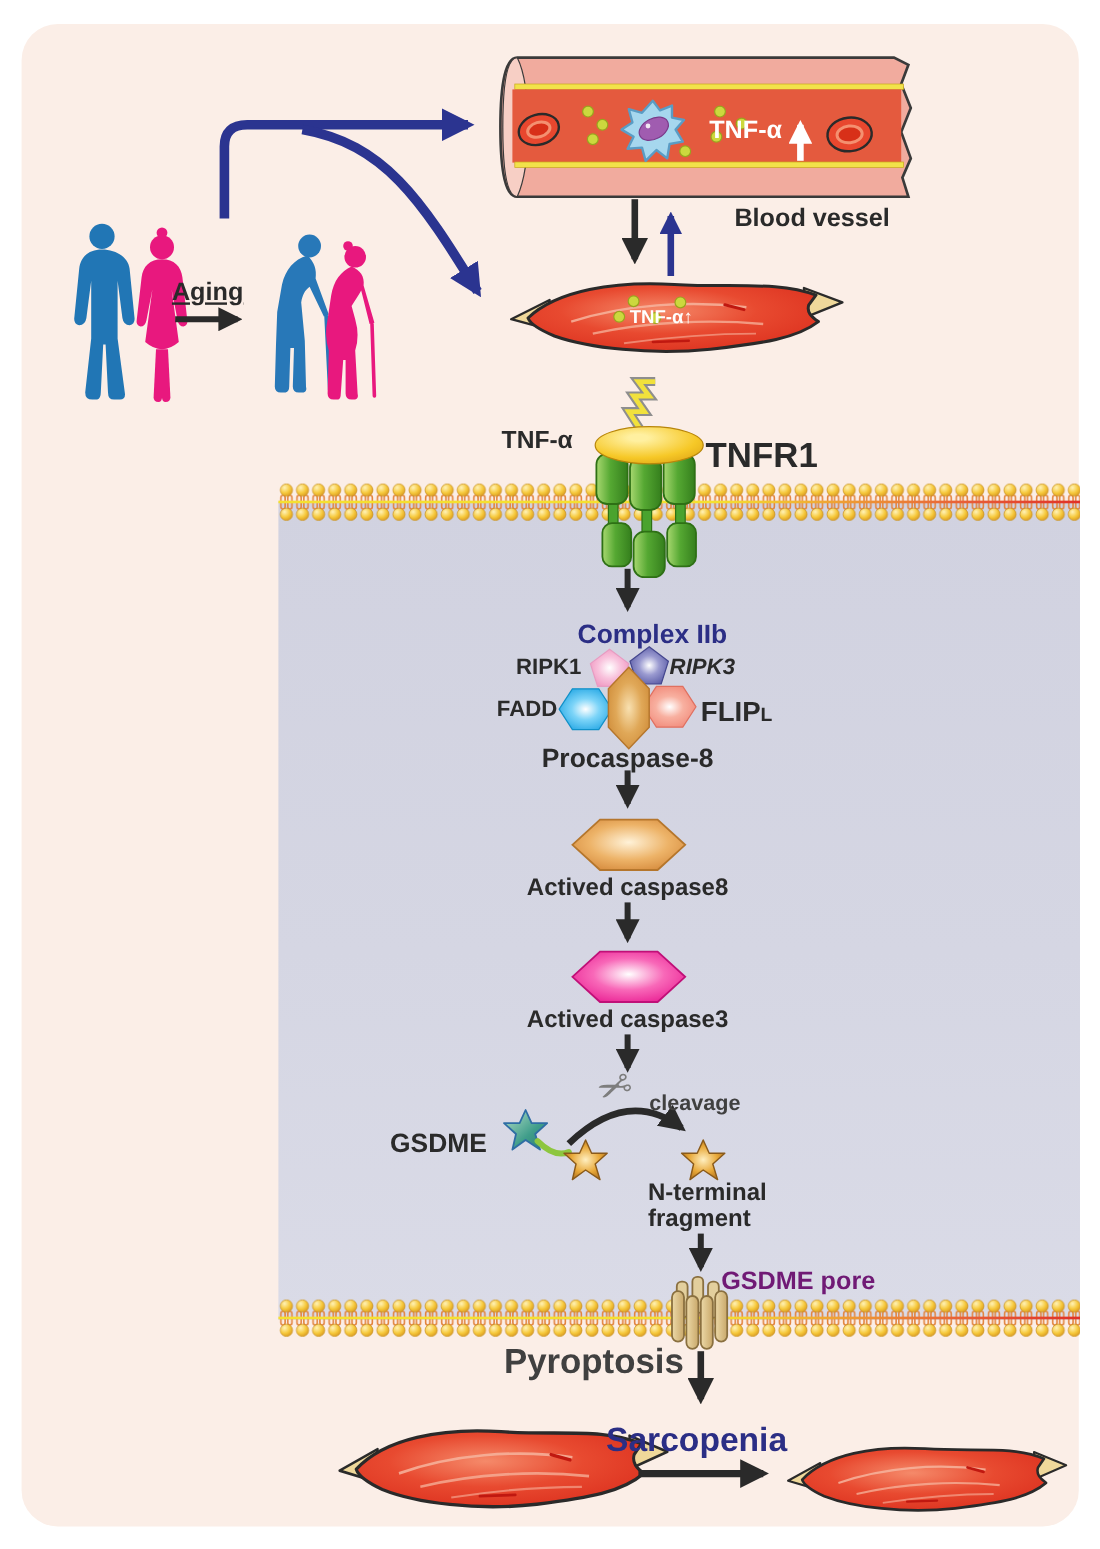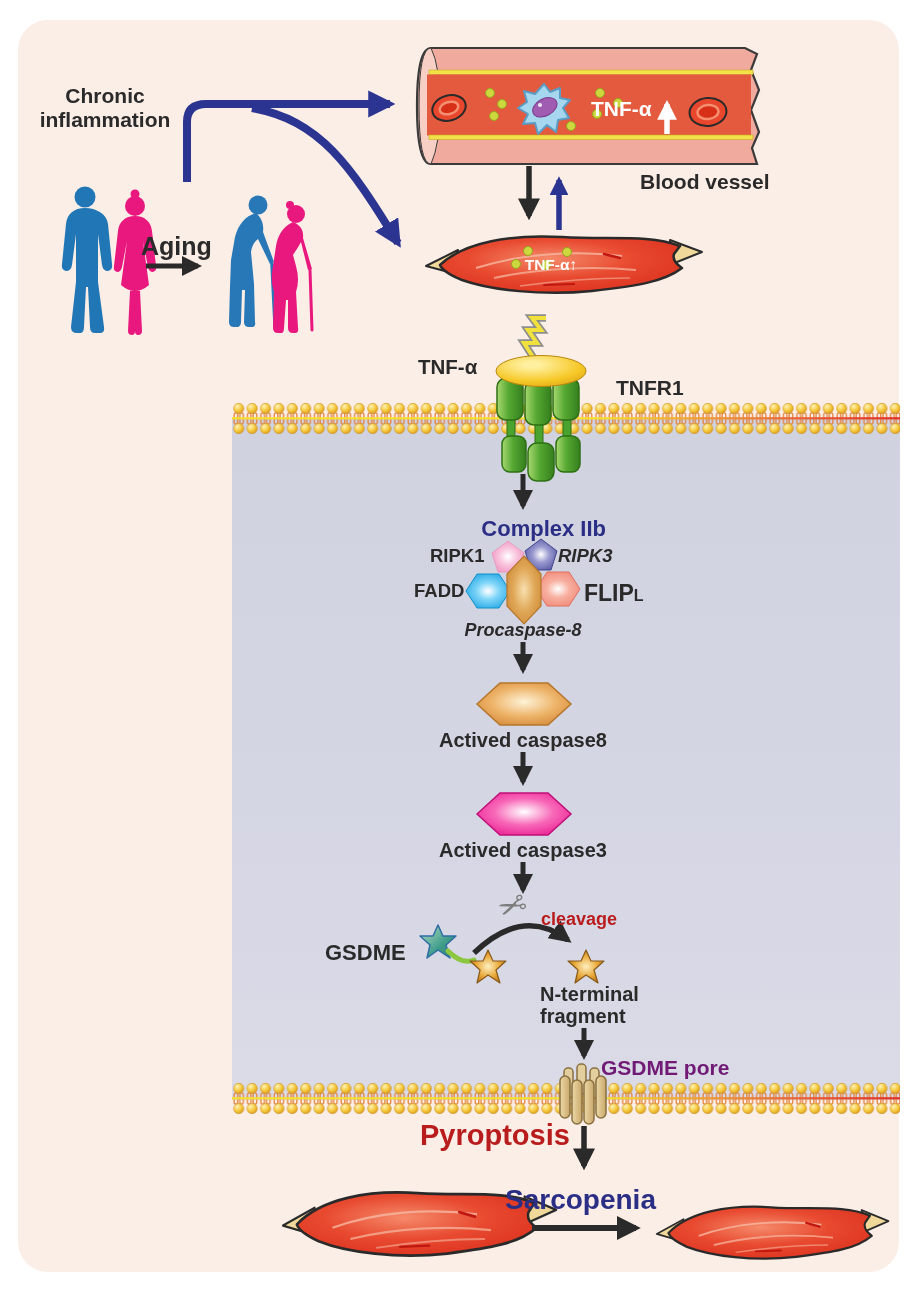--- a/index.html
+++ b/index.html
@@ -8,21 +8,21 @@
   .panel{position:absolute;left:18px;top:20px;width:881px;height:1252px;
          background:#fbeee7;border-radius:30px;z-index:0;}
   .cytoplasm{position:absolute;left:232px;top:418px;width:668px;height:682px;
          background:linear-gradient(180deg,#d1d2e0 0%,#d5d6e3 55%,#dadbe7 100%);z-index:1;}
   svg.overlay{position:absolute;left:0;top:0;z-index:2;}
   .lbl{position:absolute;z-index:3;font-weight:bold;color:#2a2a2a;
        white-space:pre-line;line-height:1.12;letter-spacing:0;}
   .center{text-align:center;}
   .white{color:#ffffff;}
   .navy{color:#2b2e85;}
-  .red{color:#b91c1c;}
+  .red{color:#404040;}
   .gray{color:#701a75;}
   .sub{font-size:70%;vertical-align:baseline;}
   .scissors{position:absolute;z-index:3;font-size:34px;color:#7d7d7d;
        transform:scaleX(-1) rotate(22deg);font-weight:normal;}
 </style>
 </head>
 <body>
 
 <div id="stage">
   <div class="panel"></div>
@@ -272,34 +272,32 @@
       <rect x="24" y="16" width="10" height="44" rx="5" fill="url(#poreGrad)" stroke="#8a7040" stroke-width="1.5"></rect>
       <rect x="36" y="12" width="10" height="42" rx="5" fill="url(#poreGrad)" stroke="#8a7040" stroke-width="1.5"></rect>
     </g>
     <line x1="584" y1="1126" x2="584" y2="1166" stroke="#2a2a2a" stroke-width="5.5" marker-end="url(#mB)"></line>
 
     <use href="#muscleShape" transform="translate(281,1183) scale(0.99,1.12)"></use>
     <use href="#muscleShape" transform="translate(655,1199) scale(0.84,0.92)"></use>
     <line x1="532" y1="1228" x2="636" y2="1228" stroke="#2a2a2a" stroke-width="6" marker-end="url(#mB)"></line>
   </svg>
 
-  <div class="lbl center" style="left:30px;top:84px;width:150px;font-size:21px;">Chronic
-inflammation</div>
-  <div class="lbl center" style="left:141px;top:232px;width:64px;font-size:25px;">Aging</div>
+  <div class="lbl center" style="left:141px;top:232px;width:64px;font-size:21px;text-decoration:underline;">Aging</div>
   <div class="lbl white" style="left:591px;top:97px;font-size:21px;">TNF-α</div>
-  <div class="lbl" style="left:612px;top:170px;font-size:21px;margin-left:28px;">Blood vessel</div>
+  <div class="lbl" style="left:612px;top:170px;font-size:21px;">Blood vessel</div>
   <div class="lbl white center" style="left:506px;top:256px;width:90px;font-size:15.5px;">TNF-α↑</div>
   <div class="lbl" style="left:418px;top:356px;font-size:20.5px;">TNF-α</div>
-  <div class="lbl" style="left:588px;top:376px;font-size:21px;margin-left:28px;">TNFR1</div>
+  <div class="lbl" style="left:588px;top:364px;font-size:29px;">TNFR1</div>
   <div class="lbl center navy" style="left:440px;top:517px;width:166px;font-size:22px;text-align:right;">Complex IIb</div>
   <div class="lbl" style="left:430px;top:546px;font-size:18.5px;">RIPK1</div>
   <div class="lbl" style="left:558px;top:546px;font-size:18.5px;font-style:italic;">RIPK3</div>
   <div class="lbl" style="left:414px;top:581px;font-size:18.5px;">FADD</div>
   <div class="lbl" style="left:584px;top:581px;font-size:23px;"><span>FLIP</span><span class="sub">L</span></div>
-  <div class="lbl center" style="left:440px;top:620px;width:166px;font-size:18px;font-style:italic;">Procaspase-8</div>
+  <div class="lbl center" style="left:440px;top:620px;width:166px;font-size:22px;">Procaspase-8</div>
   <div class="lbl center" style="left:428px;top:729px;width:190px;font-size:20px;">Actived caspase8</div>
   <div class="lbl center" style="left:428px;top:839px;width:190px;font-size:20px;">Actived caspase3</div>
   <span class="scissors" style="left:498px;top:886px;">✂</span>
   <div class="lbl red" style="left:541px;top:909px;font-size:18px;">cleavage</div>
   <div class="lbl" style="left:325px;top:941px;font-size:22px;">GSDME</div>
   <div class="lbl" style="left:540px;top:983px;font-size:20px;">N-terminal
 fragment</div>
   <div class="lbl gray" style="left:601px;top:1056px;font-size:21px;">GSDME pore</div>
   <div class="lbl navy" style="left:505px;top:1184px;font-size:28px;">Sarcopenia</div>
   <div class="lbl red" style="left:420px;top:1119px;font-size:29px;">Pyroptosis</div>

